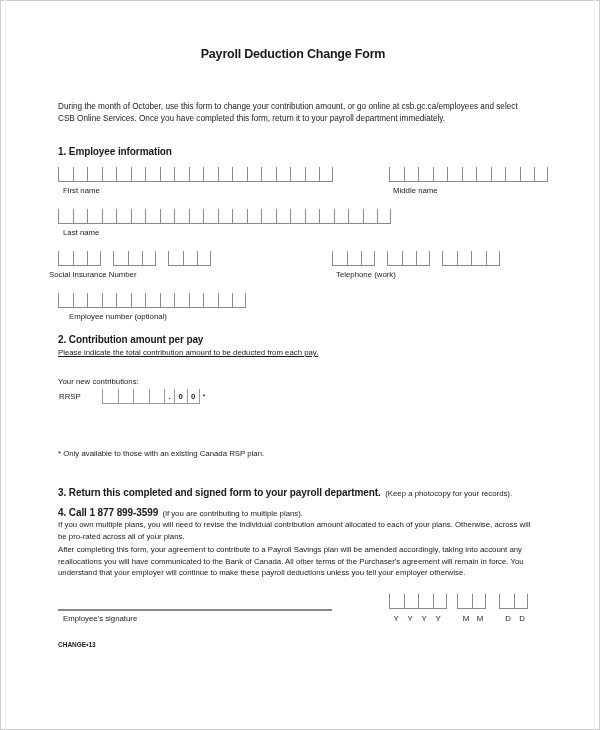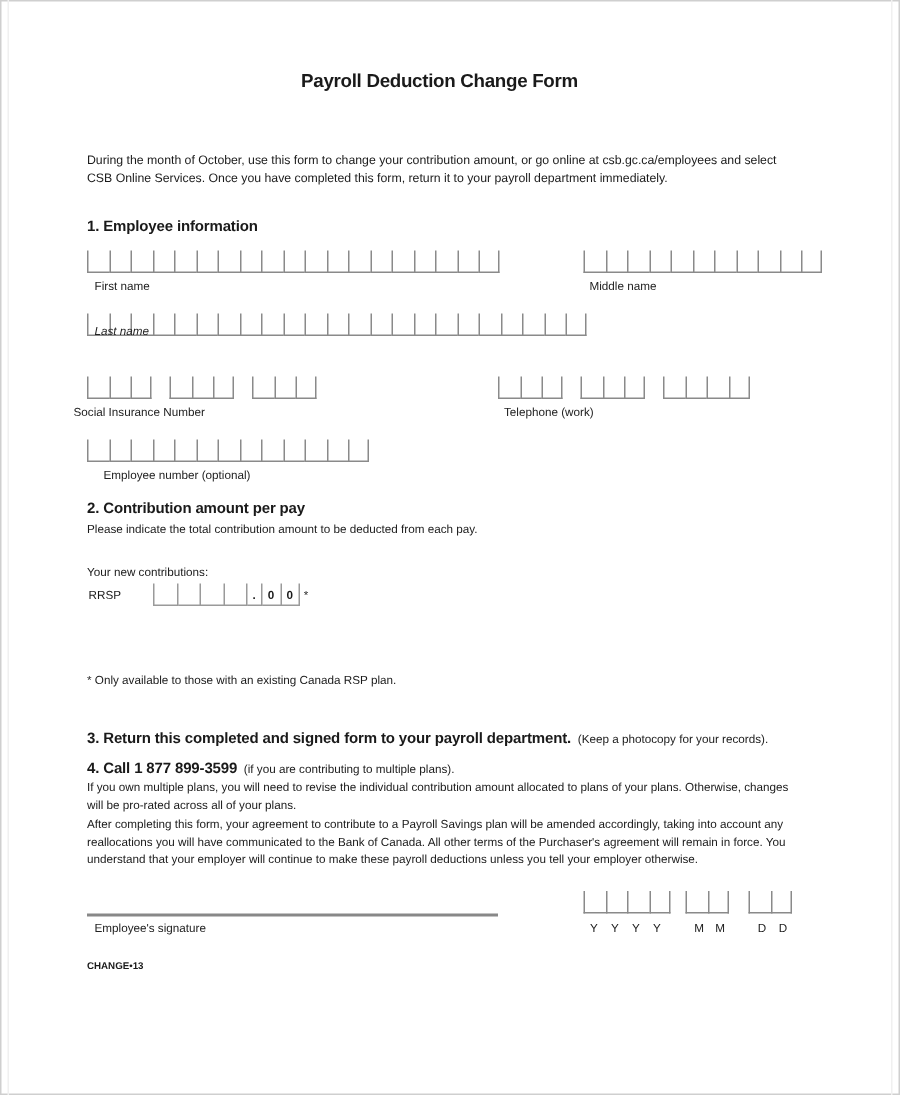--- a/index.html
+++ b/index.html
@@ -111,21 +111,21 @@
     <span class="cell"></span>
     <span class="cell"></span>
     <span class="cell"></span>
     <span class="cell"></span>
     <span class="cell"></span>
     <span class="cell"></span>
     <span class="cell"></span>
     <span class="cell"></span>
     <span class="cell"></span>
 </div>
-<div class="abs label" style="left:63px; top:216px;font-style:italic;">Last name</div>
+<div class="abs label" style="left:63px; top:228px;">Last name</div>
 
 <div class="boxes" style="left:58px; top:251px;">
   <span class="cell"></span>
     <span class="cell"></span>
     <span class="cell"></span>
 </div>
 <div class="boxes" style="left:113px; top:251px;">
   <span class="cell"></span>
     <span class="cell"></span>
     <span class="cell"></span>
@@ -166,21 +166,21 @@
     <span class="cell"></span>
     <span class="cell"></span>
     <span class="cell"></span>
     <span class="cell"></span>
     <span class="cell"></span>
     <span class="cell"></span>
 </div>
 <div class="abs label" style="left:69px; top:312px;">Employee number (optional)</div>
 
 <div class="abs h" style="left:58px; top:334px;">2. Contribution amount per pay</div>
-<div class="abs small" style="left:58px; top:348px;">Please indicate the total contribution amount to be deducted from each pay.</div>
+<div class="abs small" style="left:58px; top:348px;text-decoration:underline;">Please indicate the total contribution amount to be deducted from each pay.</div>
 <div class="abs small" style="left:58px; top:377px;">Your new contributions:</div>
 
 <table class="contrib">
   <tbody>
   <tr>
     <td class="lbl">RRSP</td>
     <td class="box"></td>
     <td class="box"></td>
     <td class="box"></td>
     <td class="box"></td>
@@ -196,21 +196,21 @@
 
 <div class="abs" style="left:58px; top:482px; white-space:nowrap;">
   <span class="h">3. Return this completed and signed form to your payroll department.</span>
   <span class="small">(Keep a photocopy for your records).</span>
 </div>
 
 <div class="abs" style="left:58px; top:502px; white-space:nowrap;">
   <span class="h">4. Call 1 877 899-3599</span>
   <span class="small">(if you are contributing to multiple plans).</span>
 </div>
-<div class="abs para" style="left:58px; top:519px;">If you own multiple plans, you will need to revise the individual contribution amount allocated to plans of your plans. Otherwise, changes will be pro-rated across all of your plans.</div>
+<div class="abs para" style="left:58px; top:519px;">If you own multiple plans, you will need to revise the individual contribution amount allocated to each of your plans. Otherwise, across will be pro-rated across all of your plans.</div>
 <div class="abs para" style="left:58px; top:544px;">After completing this form, your agreement to contribute to a Payroll Savings plan will be amended accordingly, taking into account any reallocations you will have communicated to the Bank of Canada. All other terms of the Purchaser's agreement will remain in force. You understand that your employer will continue to make these payroll deductions unless you tell your employer otherwise.</div>
 
 <div class="abs sigline"></div>
 <div class="abs label" style="left:63px; top:614px;">Employee's signature</div>
 
 <div class="boxes" style="left:389px; top:594px;">
   <span class="cell"></span>
     <span class="cell"></span>
     <span class="cell"></span>
     <span class="cell"></span>

